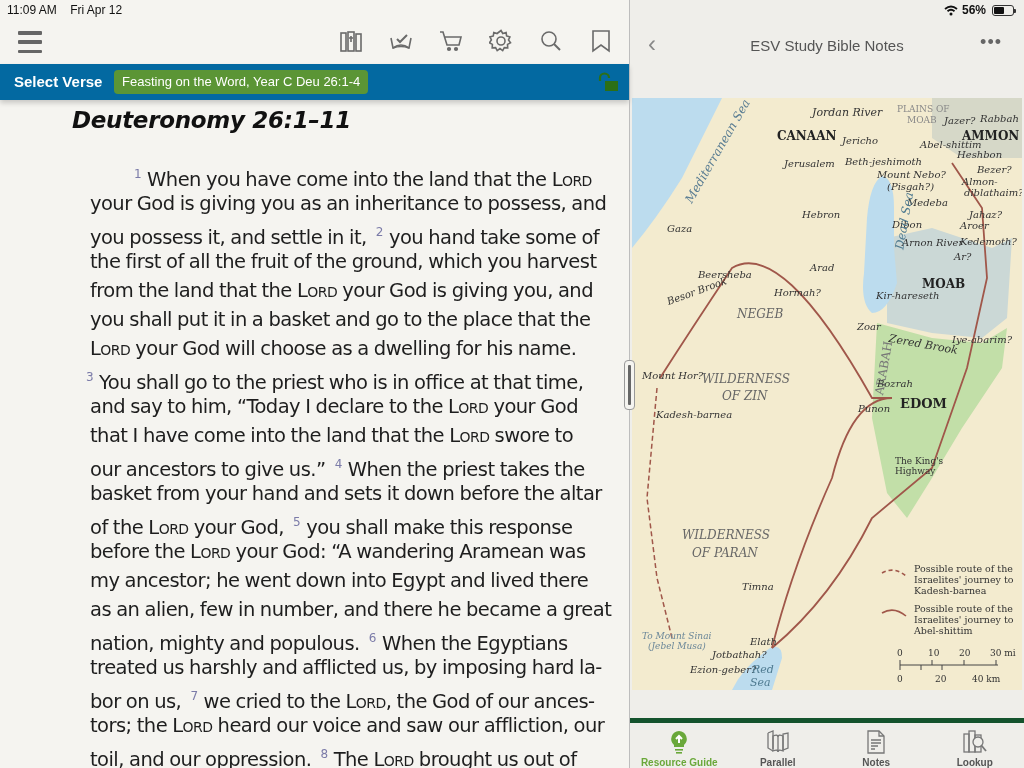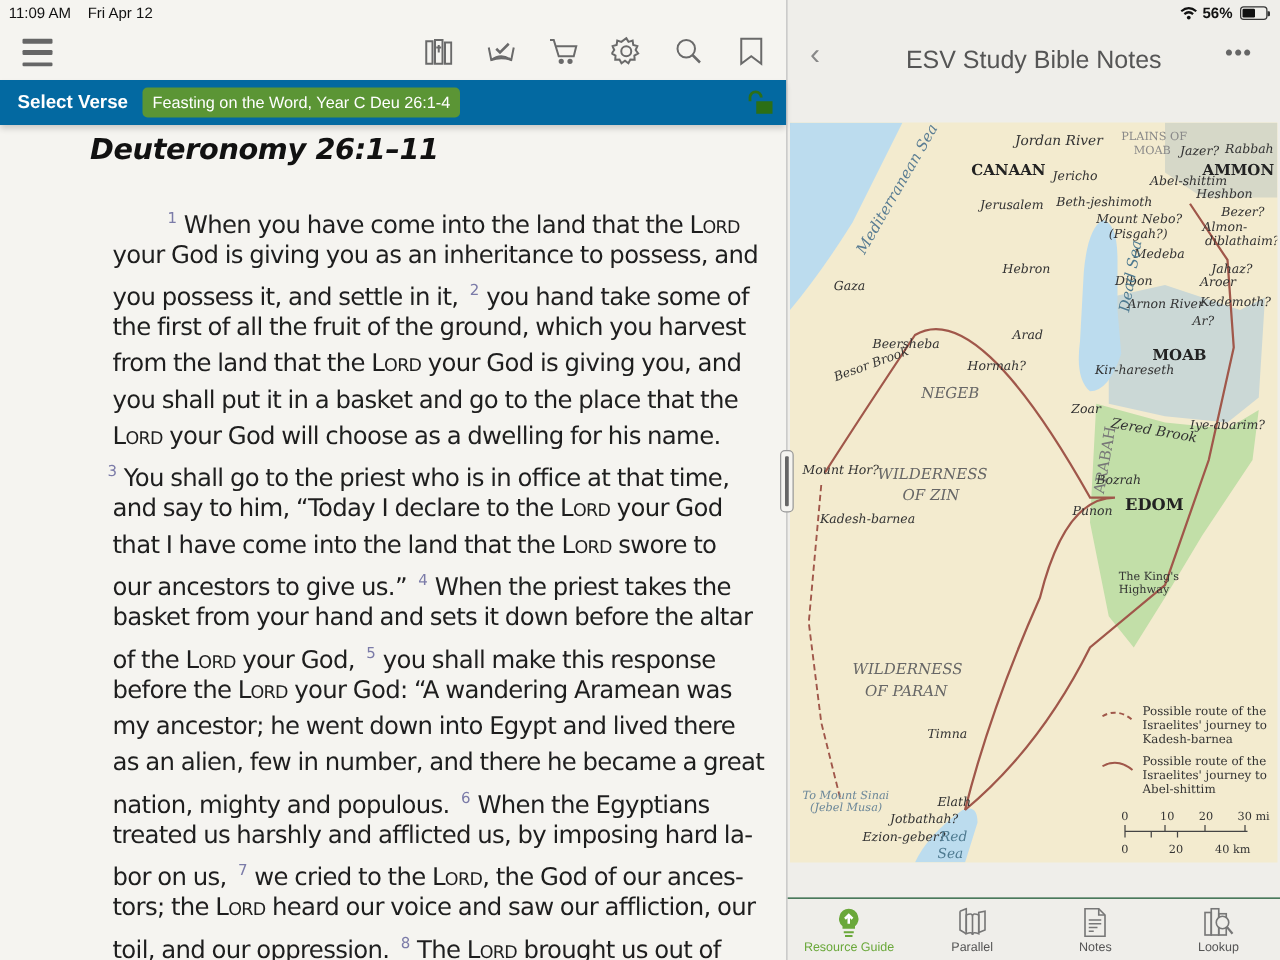--- a/index.html
+++ b/index.html
@@ -39,27 +39,27 @@
   .sc { font-variant: small-caps; }
 
   .divider { position: absolute; left: 629px; top: 0; width: 1px; height: 768px; background: #bdbdbd; z-index: 4; }
   .drag-handle { position: absolute; left: 624px; top: 360px; width: 11px; height: 50px; border: 1px solid #999; border-radius: 4px; background: #f5f4f0; z-index: 6; cursor: ew-resize; }
   .drag-handle div { position: absolute; left: 3px; top: 4px; width: 3px; height: 40px; background: #666; border-radius: 1px; }
 
   
   .right-pane { position: absolute; left: 630px; top: 0; width: 394px; height: 768px; background: #efeeea; }
   .rp-header { position: absolute; top: 22px; left: 0; width: 394px; height: 46px; }
   .back-btn { position: absolute; left: 18px; top: 8px; font-size: 24px; color: #888; cursor: pointer; }
-  .rp-title { position: absolute; left: 0; width: 394px; text-align: center; top: 15px; font-size: 20px; color: #555; }
+  .rp-title { position: absolute; left: 0; width: 394px; text-align: center; top: 15px; font-size: 15px; color: #555; }
   .more-btn { position: absolute; right: 22px; top: 10px; font-size: 18px; color: #666; letter-spacing: 1px; cursor: pointer; }
 
   .map { position: absolute; left: 2px; top: 98px; width: 390px; height: 592px; overflow: hidden; background: #f4ecd2; }
   .map svg text { font-family: "DejaVu Serif", serif; }
 
-  .bottom-tabs { position: absolute; left: 0; top: 718px; width: 394px; height: 50px; border-top: 1px solid #14532d; display: flex; }
+  .bottom-tabs { position: absolute; left: 0; top: 718px; width: 394px; height: 50px; border-top: 5px solid #14532d; display: flex; font-weight: bold; }
   .btab { flex: 1; display: flex; flex-direction: column; align-items: center; padding-top: 7px; cursor: pointer; }
   .btab .lbl { font-size: 10px; color: #555; margin-top: 3px; }
   .btab.active .lbl { color: #6aa83a; }
 </style>
 </head>
 <body>
 
 <div class="screen">
 
   <div class="status-bar">

